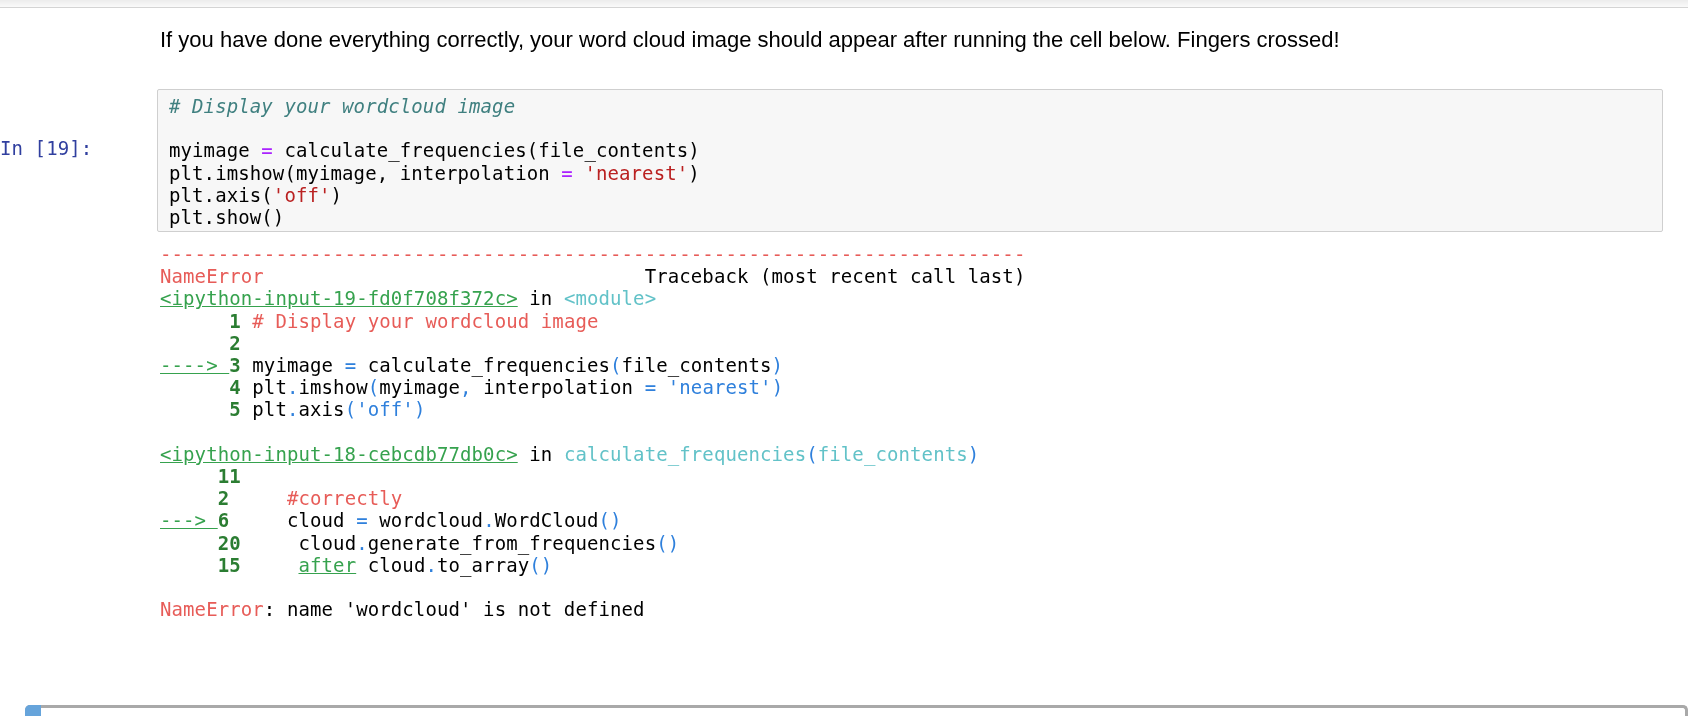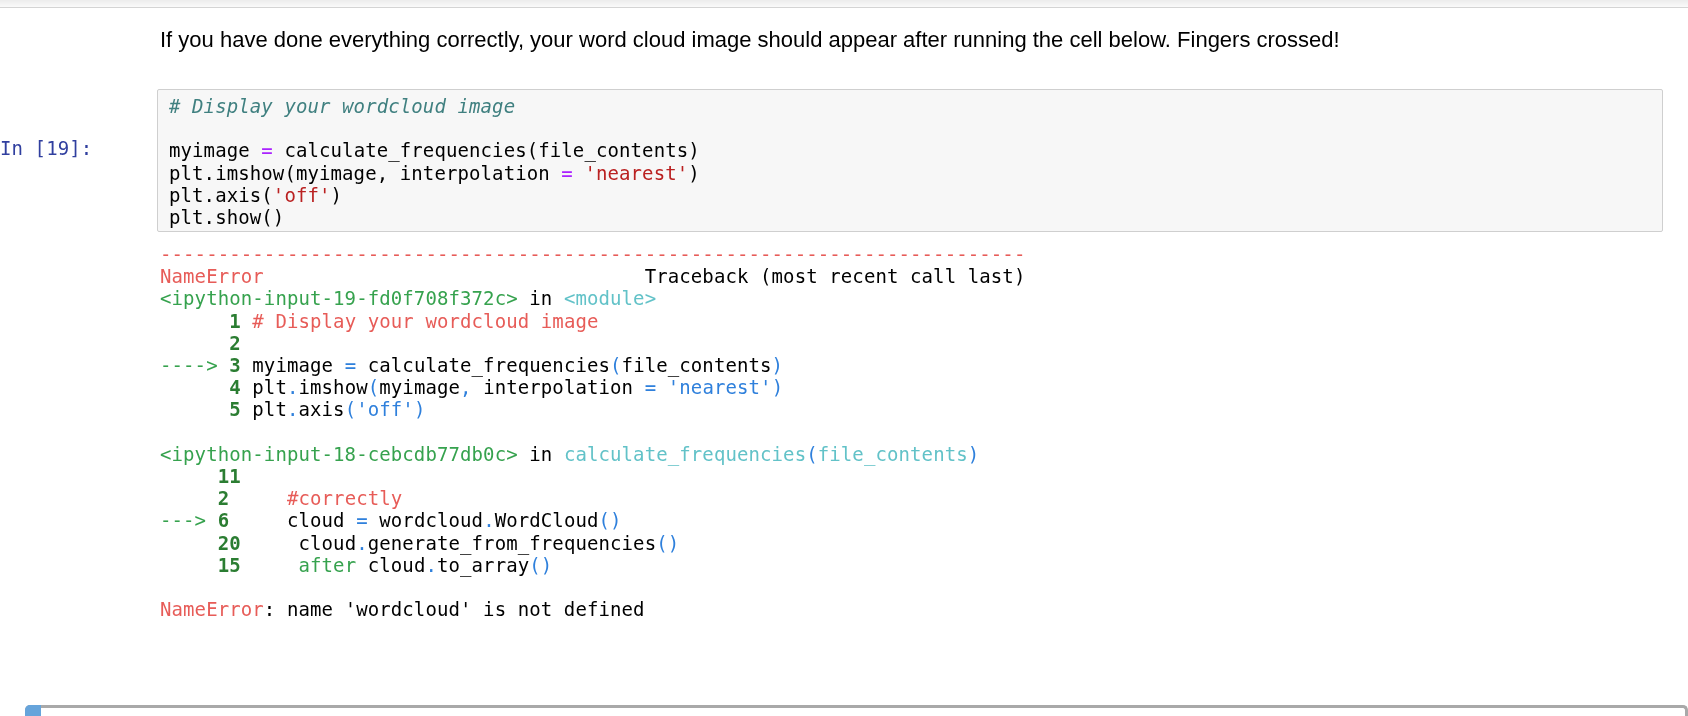--- a/index.html
+++ b/index.html
@@ -22,21 +22,21 @@
   .input-box { position:absolute; left:157px; top:89px; width:1506px; height:143px;
                background:var(--cell-bg,#f7f7f7); border:1px solid var(--cell-border,#cfcfcf);
                border-radius:2px; padding:5px 8px 16px 11px; }
   .input-box pre { white-space:pre; color:#000; }
 
   .output-area { position:absolute; left:160px; top:243px; width:1500px; }
   .output-area pre { white-space:pre; color:#000; }
 
   
   .red   { color:var(--ansi-red,#e75c58); }
-  .grn   { color:var(--ansi-green,#36a24e); }
+  .grn   { color:var(--ansi-green,#36a24e);text-decoration:underline; }
   .gbold { color:var(--ansi-green-bold,#2b7d32); font-weight:bold; }
   .cyn   { color:var(--ansi-cyan,#62c2c8); }
   .blu   { color:var(--ansi-blue,#2f80dc); }
 
   
   .cm-comment { color:var(--syntax-comment,#408080); font-style:italic; }
   .cm-op      { color:var(--syntax-operator,#AA22FF); }
   .cm-str     { color:var(--syntax-string,#BA2121); }
 
   .next-cell { position:absolute; left:25px; top:705px; width:1663px; height:11px;

